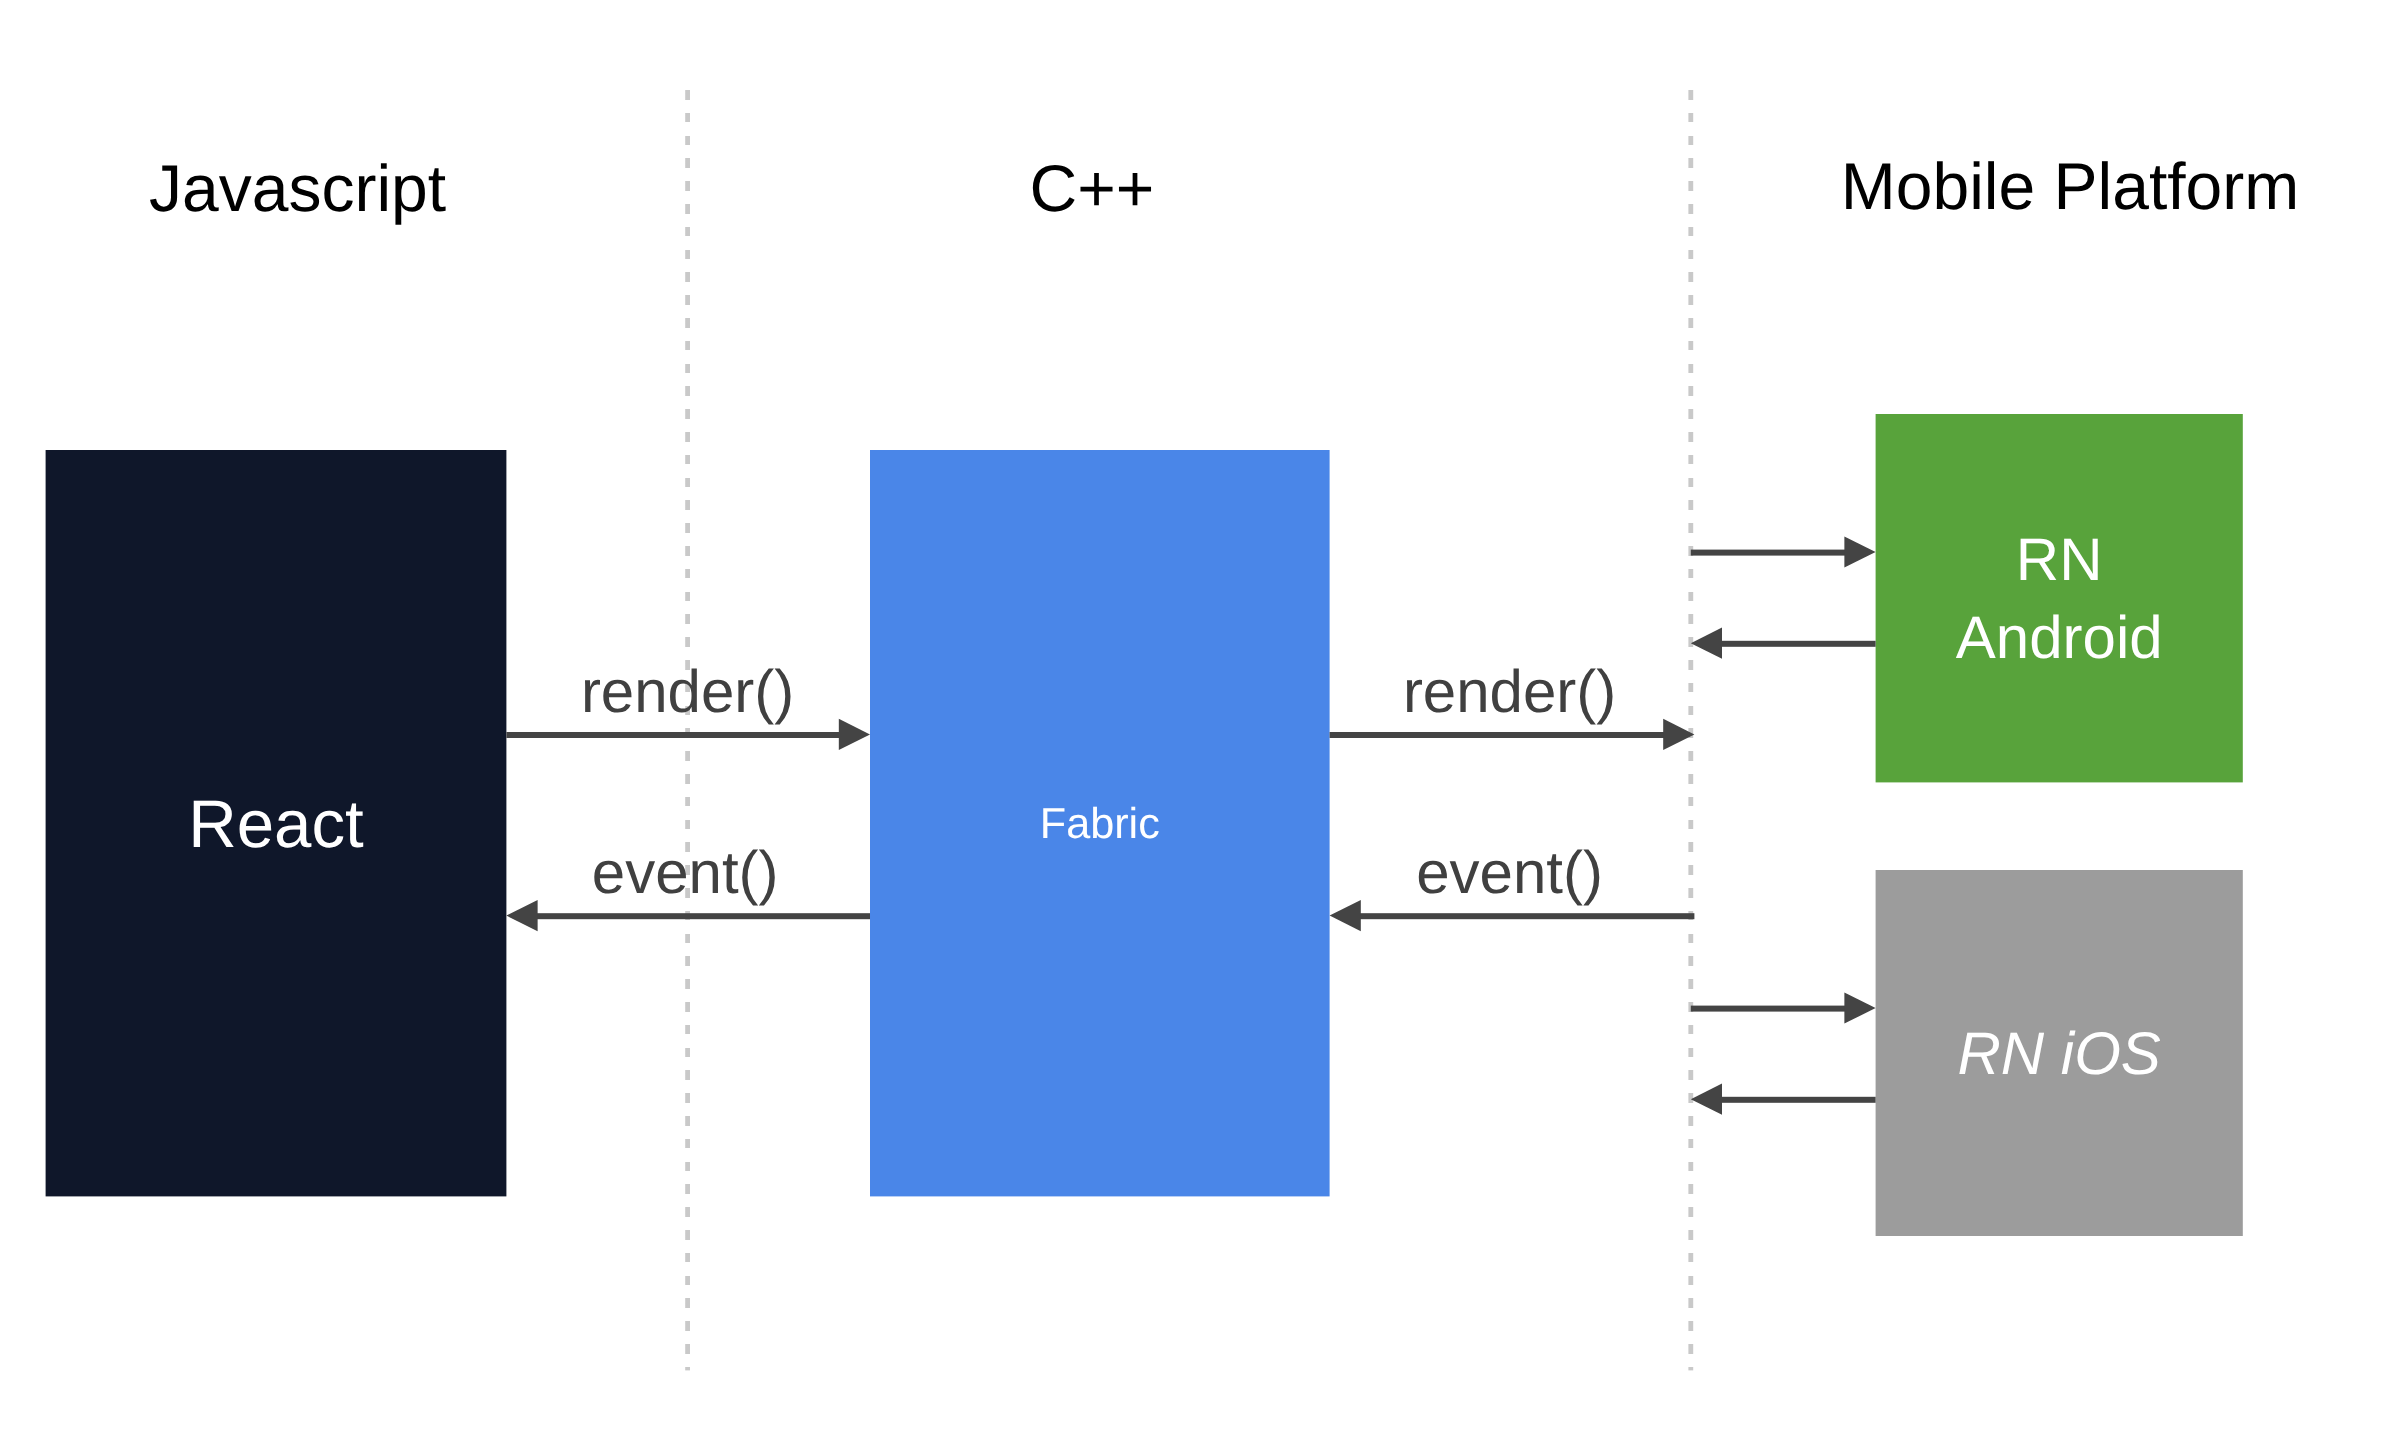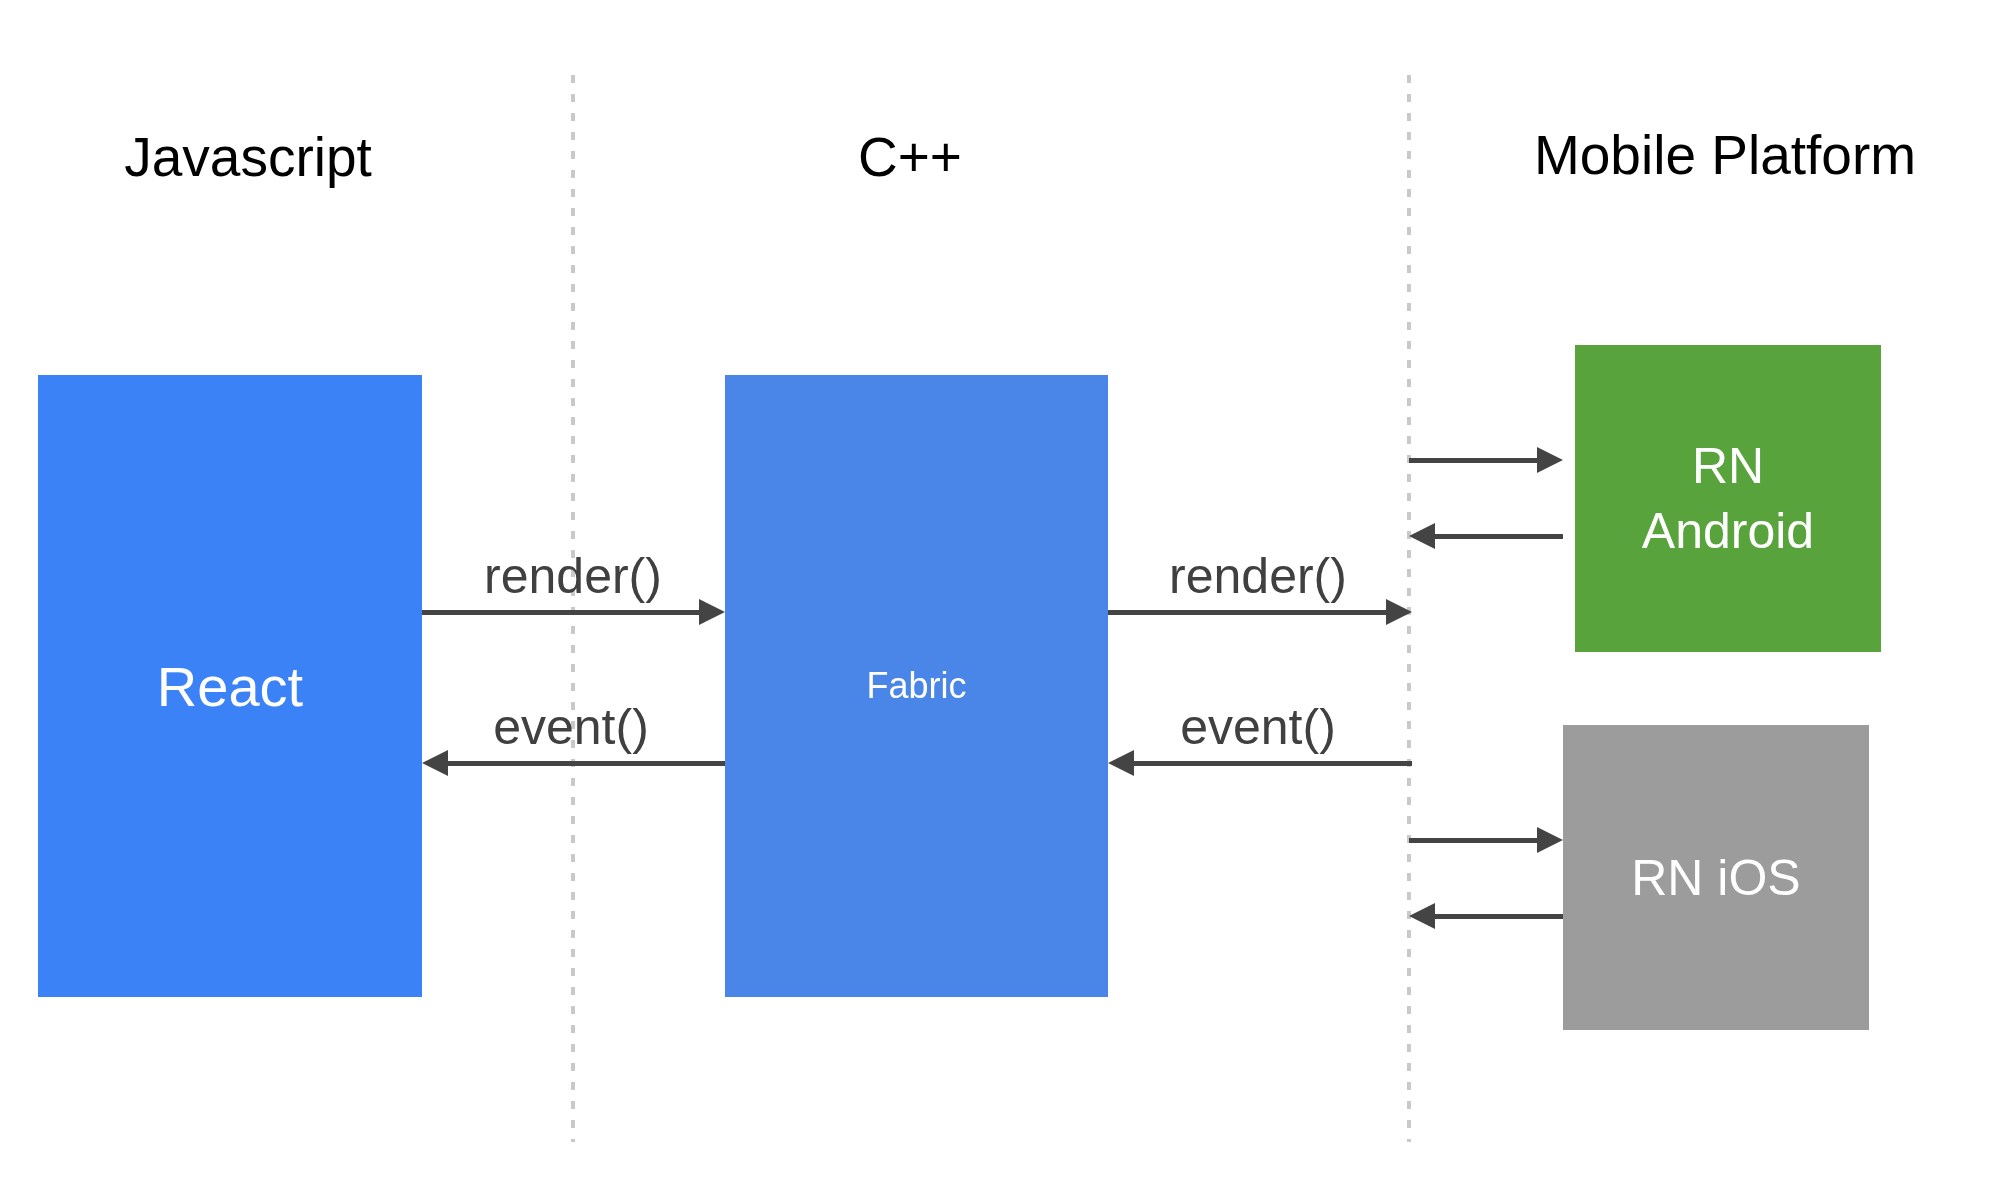--- a/index.html
+++ b/index.html
@@ -48,21 +48,21 @@
     position: absolute;
     display: flex;
     align-items: center;
     justify-content: center;
     text-align: center;
     color: #ffffff;
   }
   .node-label { white-space: pre-line; }
   .node-react   { left: 38px;   top: 375px; width: 384px; height: 622px; background: #dd7a33; font-size: 56px; }
   .node-fabric  { left: 725px;  top: 375px; width: 383px; height: 622px; background: #4a86e8; font-size: 36px; }
-  .node-android { left: 1563px; top: 345px; width: 306px; height: 307px; background: #58a33b; font-size: 50px; line-height: 1.3; margin-left: 12px; }
+  .node-android { left: 1563px; top: 345px; width: 306px; height: 307px; background: #58a33b; font-size: 50px; line-height: 1.3; }
   .node-ios     { left: 1563px; top: 725px; width: 306px; height: 305px; background: #9c9c9c; font-size: 50px; }
 
   
   .arrow { position: absolute; height: 26px; }
   .arrow .shaft {
     position: absolute;
     top: 11px;
     height: 5px;
     background: #444444;
   }
@@ -106,31 +106,31 @@
 
 <div class="canvas">
 
   <div class="col-header hdr-js">Javascript</div>
   <div class="col-header hdr-cpp">C++</div>
   <div class="col-header hdr-mp">Mobile Platform</div>
 
   <div class="divider divider-1"></div>
   <div class="divider divider-2"></div>
 
-  <div class="node node-react" style="background-color: #3b82f6;">
+  <div class="node node-react" style="background-color: #0f172a;">
     <span class="node-label">React</span>
   </div>
   <div class="node node-fabric" style="background-color: rgb(74, 134, 232);">
     <span class="node-label">Fabric</span>
   </div>
   <div class="node node-android" style="background-color: rgb(88, 163, 59);">
     <span class="node-label">RN
 Android</span>
   </div>
-  <div class="node node-ios" style="background-color: rgb(156, 156, 156);">
+  <div class="node node-ios" style="background-color: rgb(156, 156, 156); font-style: italic;">
     <span class="node-label">RN iOS</span>
   </div>
 
   <div class="arrow right a-render">
     <div class="shaft"></div>
     <div class="head"></div>
   </div>
   <div class="arrow left a-event-left">
     <div class="shaft"></div>
     <div class="head"></div>

